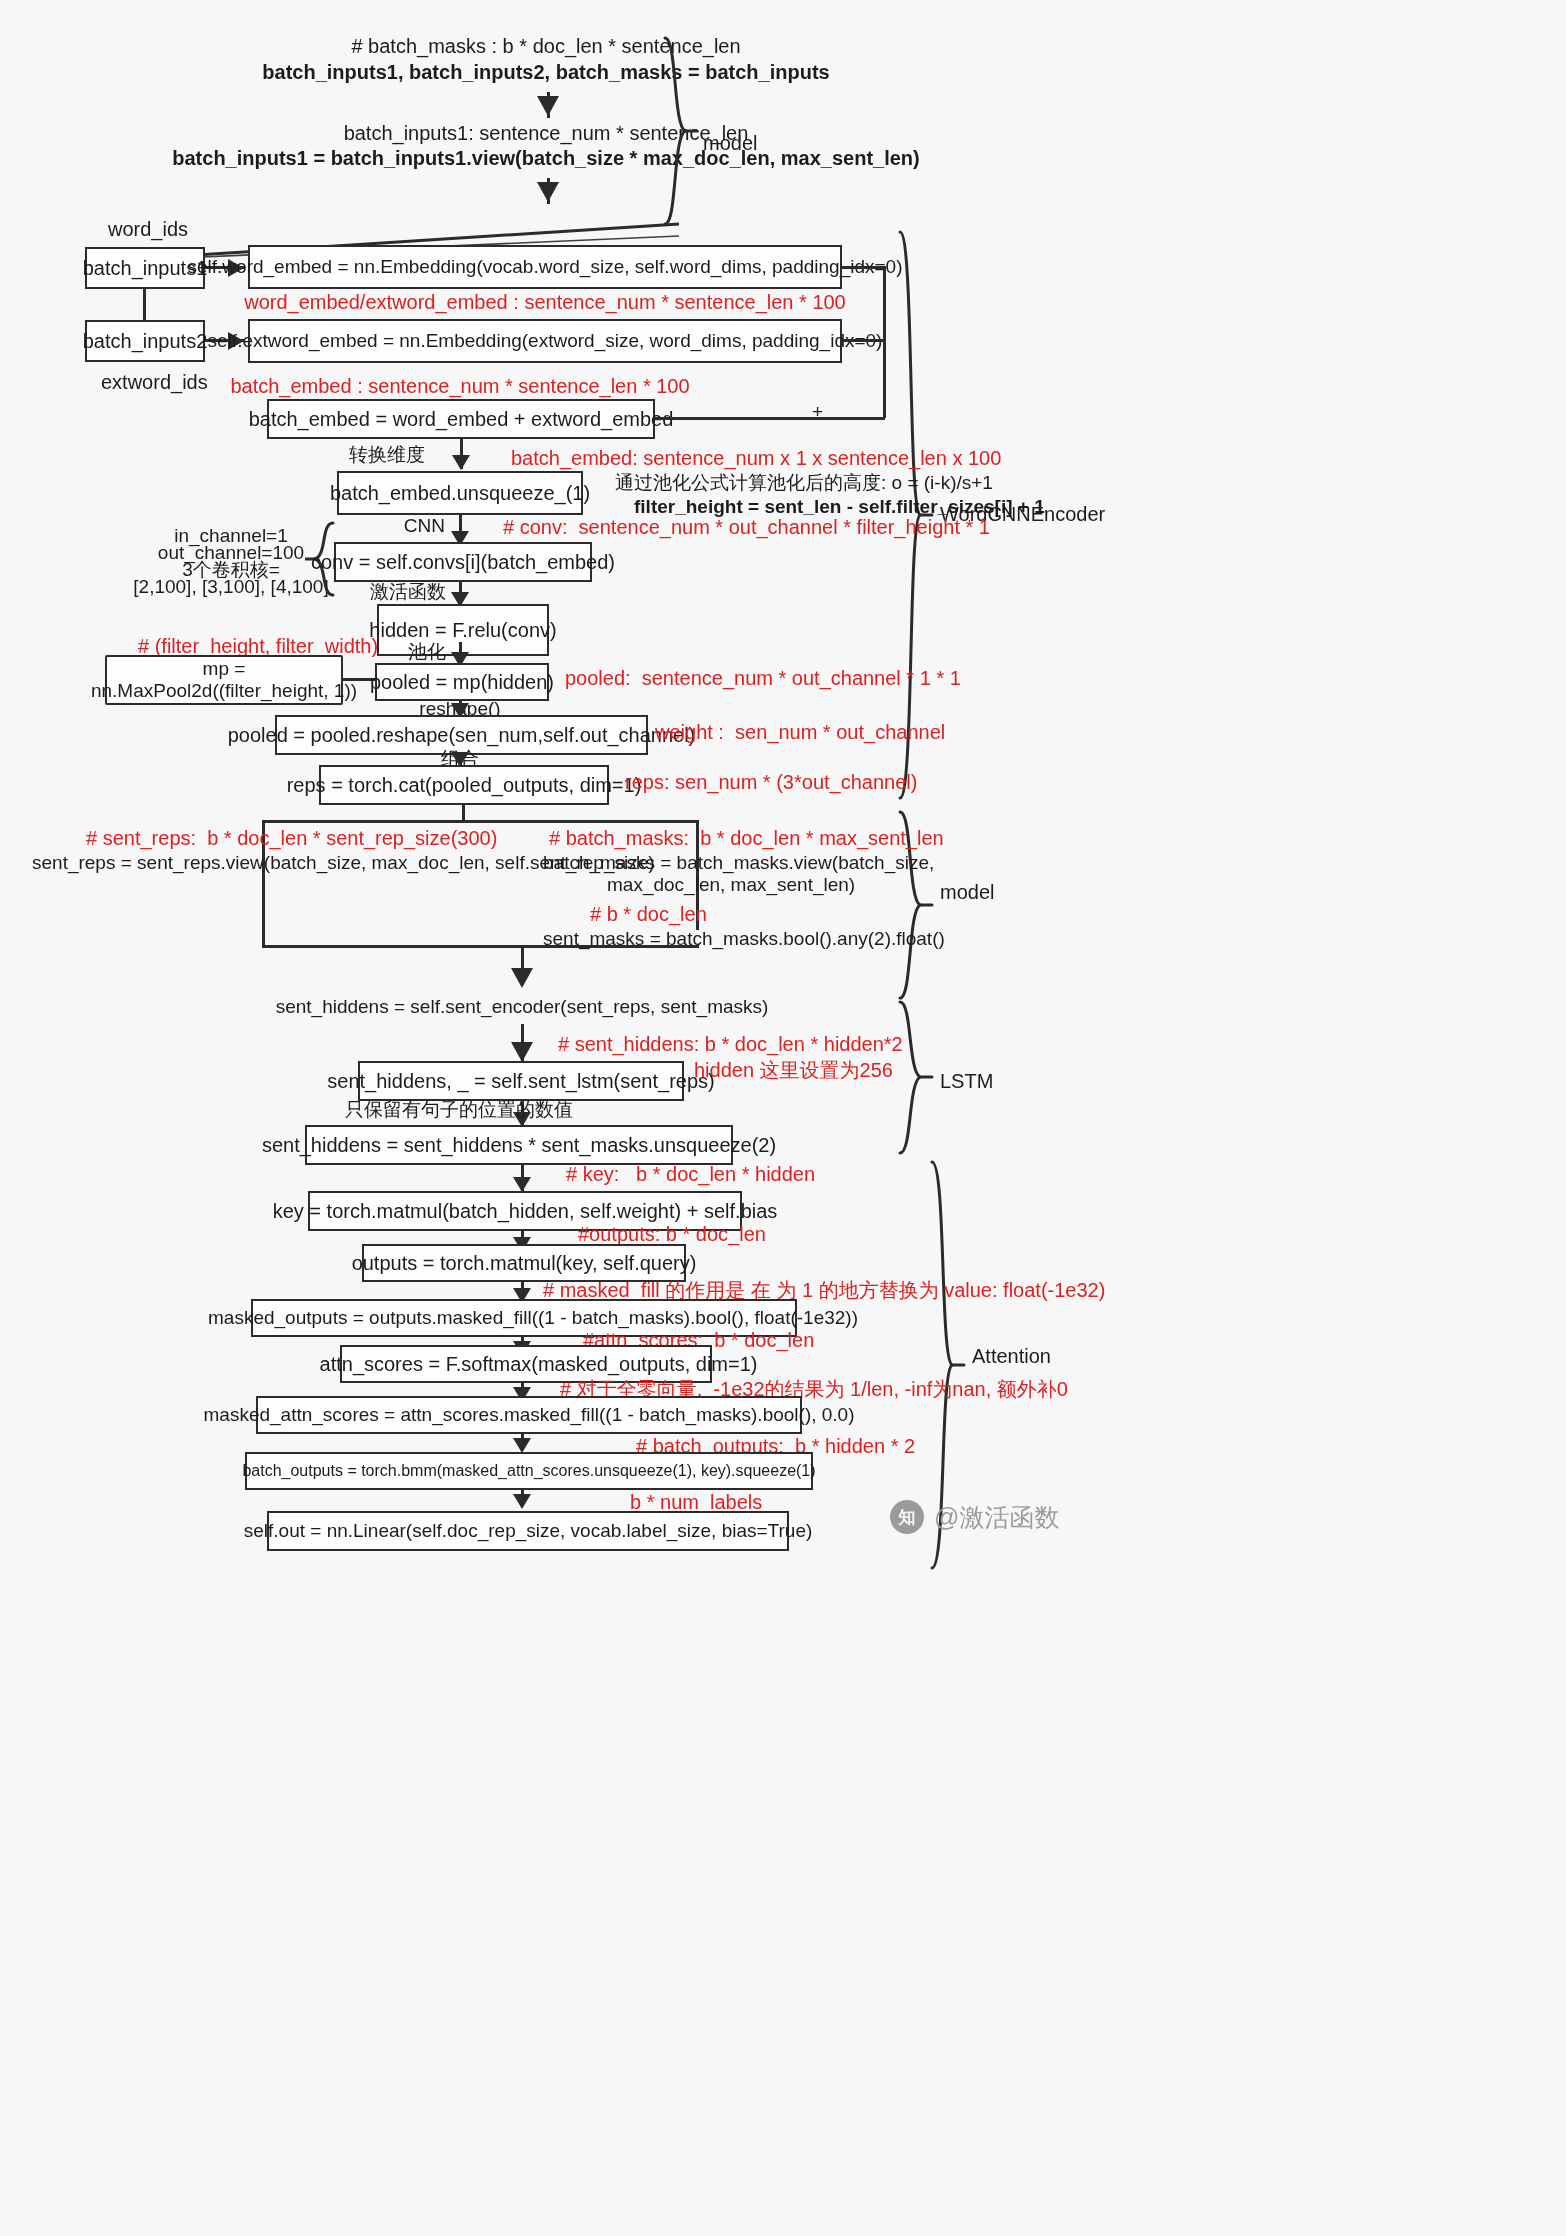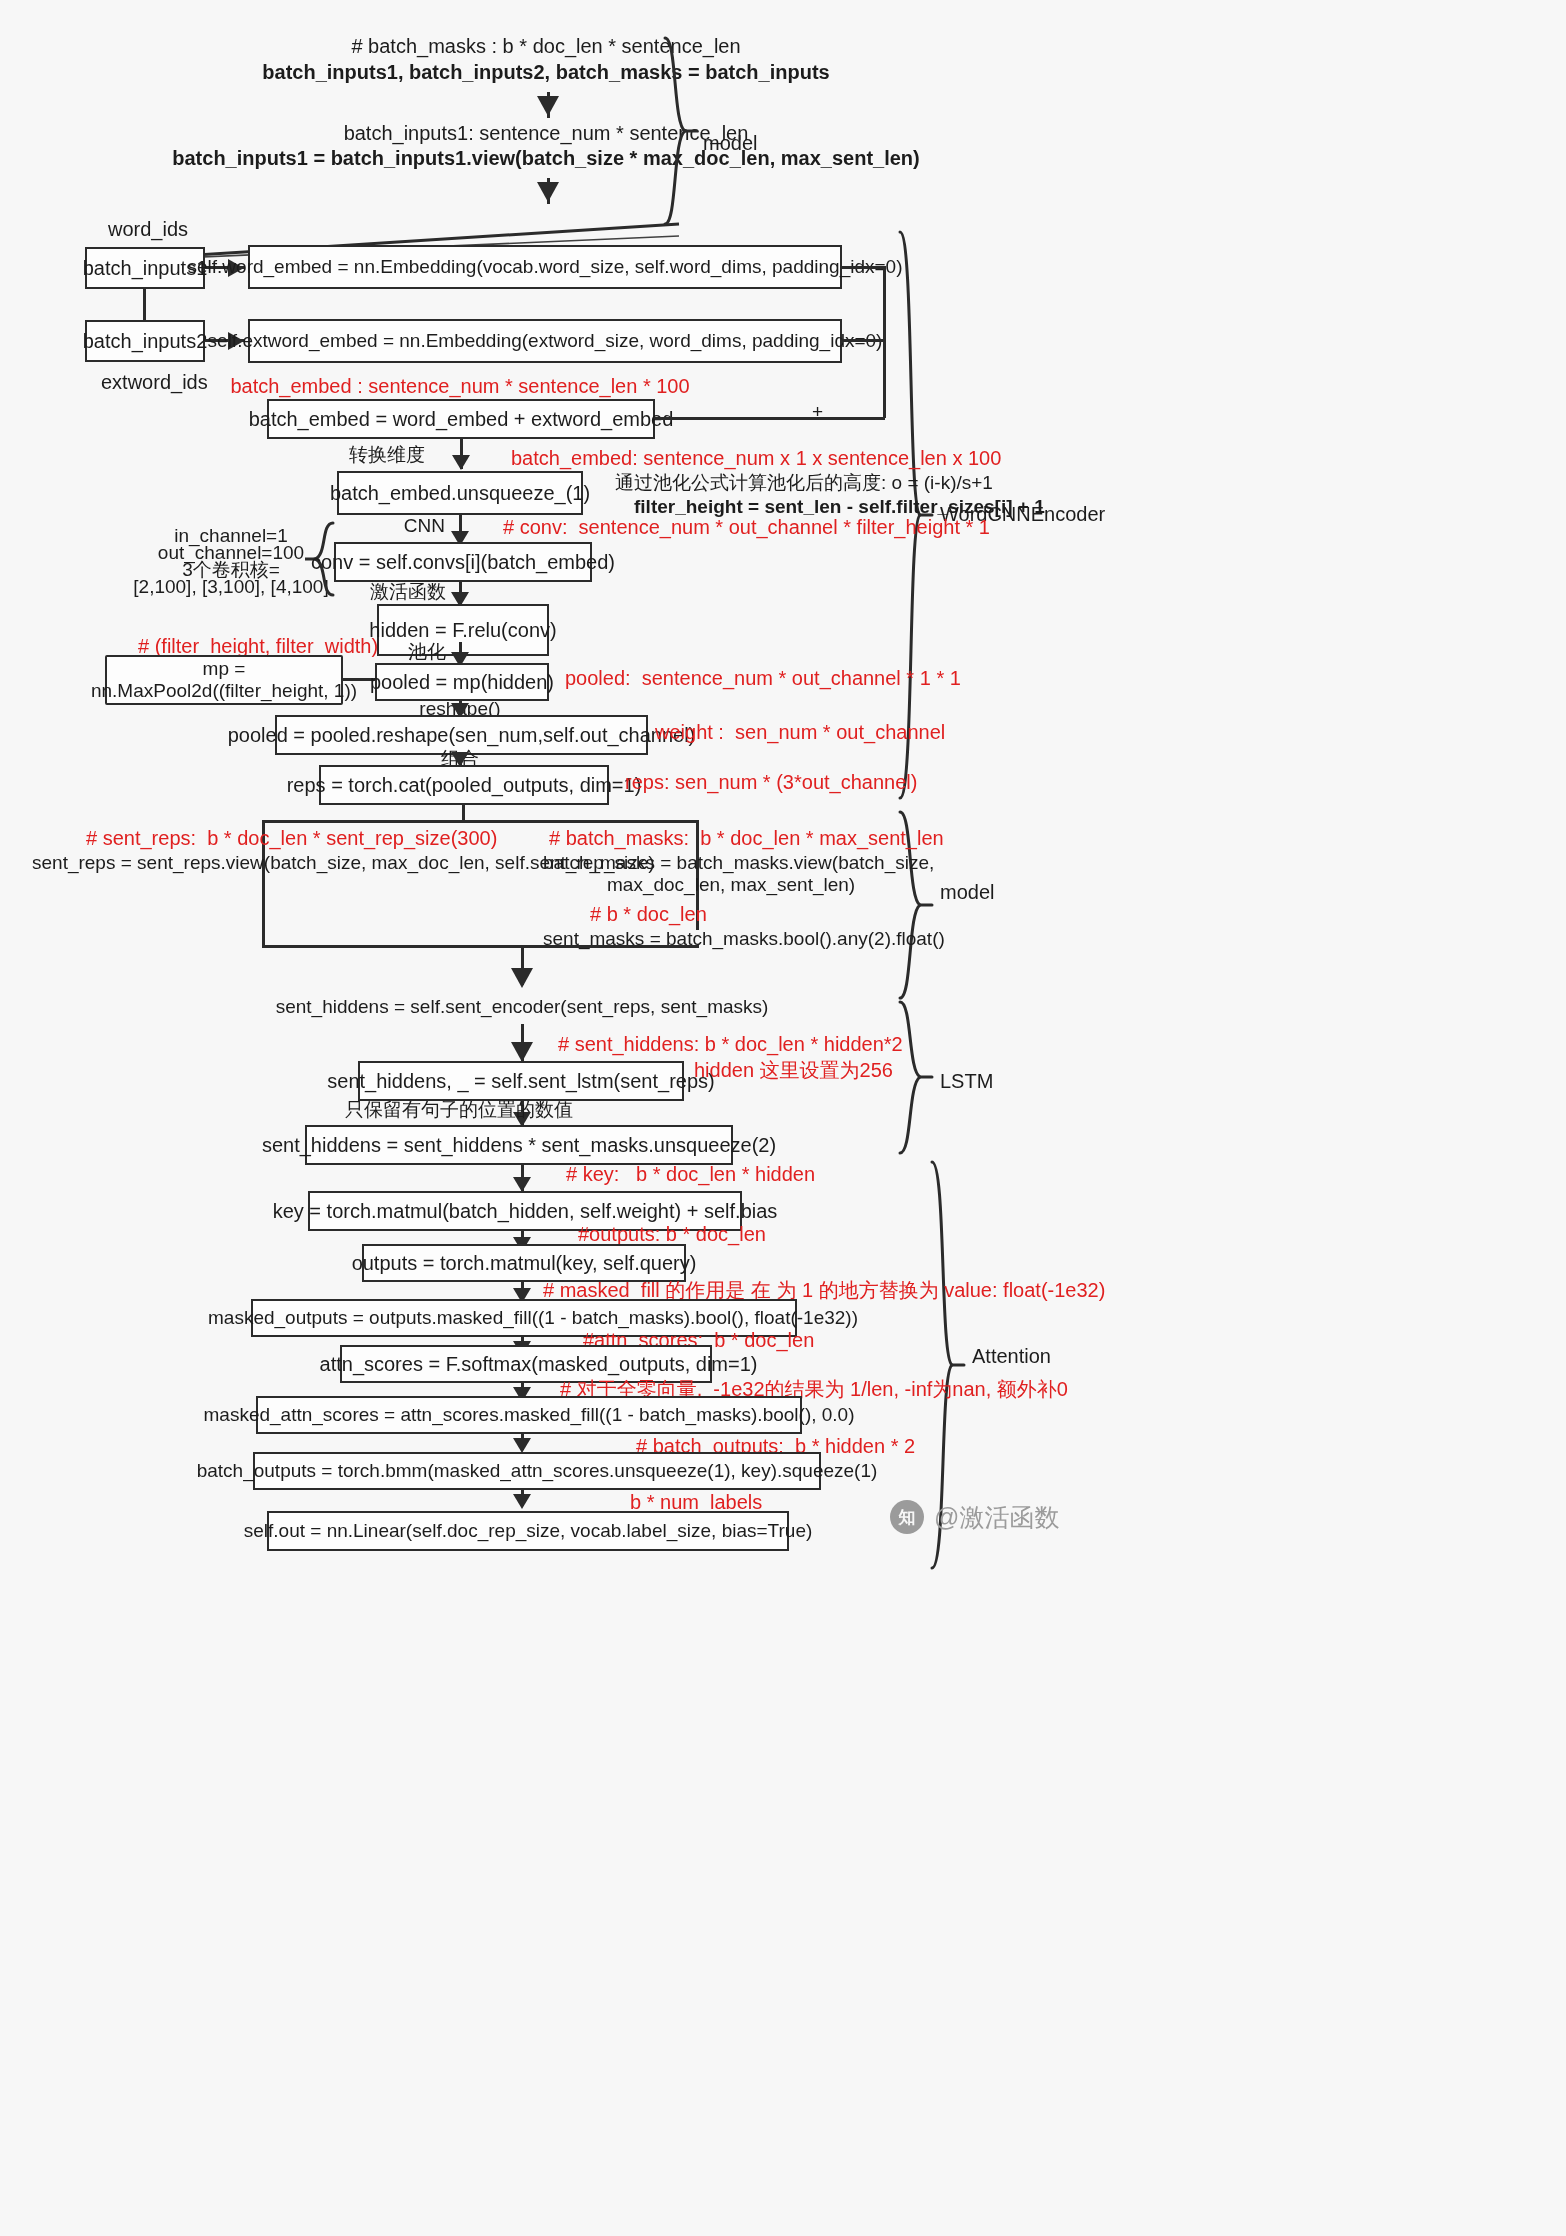--- a/index.html
+++ b/index.html
@@ -148,20 +148,21 @@
     </svg>
   </div>
 
   <div class="box" style="left:85px; top:247px; width:120px; height:42px;">batch_inputs1</div>
 
   <div class="ln hl" style="left:205px; top:266px; width:40px;"></div>
   <div class="arrow-right" style="left:228px; top:259px;"></div>
 
   <div class="box" style="left:248px; top:245px; width:594px; height:44px; font-size:19px;">self.word_embed = nn.Embedding(vocab.word_size, self.word_dims, padding_idx=0)</div>
 
+  <div class="txt red ctr" style="left:545px; top:290px;">word_embed/extword_embed : sentence_num * sentence_len * 100</div>
 
   <div class="ln vl" style="left:143px; top:289px; height:33px;"></div>
 
   <div class="box" style="left:85px; top:320px; width:120px; height:42px;">batch_inputs2</div>
 
   <div class="ln hl" style="left:205px; top:339px; width:40px;"></div>
   <div class="arrow-right" style="left:228px; top:332px;"></div>
 
   <div class="box" style="left:248px; top:319px; width:594px; height:44px; font-size:19px;">self.extword_embed = nn.Embedding(extword_size, word_dims, padding_idx=0)</div>
 
@@ -328,21 +329,21 @@
   <div class="ln vl" style="left:521px; top:1383px; height:16px;"></div>
   <div class="arrow-down" style="left:513px; top:1387px;"></div>
   <div class="txt red" style="left:560px; top:1377px;"># 对于全零向量,  -1e32的结果为 1/len, -inf为nan, 额外补0</div>
 
   <div class="box" style="left:256px; top:1396px; width:546px; height:38px; font-size:19px;">masked_attn_scores = attn_scores.masked_fill((1 - batch_masks).bool(), 0.0)</div>
 
   <div class="ln vl" style="left:521px; top:1434px; height:16px;"></div>
   <div class="arrow-down" style="left:513px; top:1438px;"></div>
   <div class="txt red" style="left:636px; top:1434px;"># batch_outputs:  b * hidden * 2</div>
 
-  <div class="box" style="left:245px; top:1452px; width:568px; height:38px; font-size:19px;margin-left:8px;">batch_outputs = torch.bmm(masked_attn_scores.unsqueeze(1), key).squeeze(1)</div>
+  <div class="box" style="left:245px; top:1452px; width:568px; height:38px; font-size:16px;">batch_outputs = torch.bmm(masked_attn_scores.unsqueeze(1), key).squeeze(1)</div>
 
   <div class="ln vl" style="left:521px; top:1490px; height:16px;"></div>
   <div class="arrow-down" style="left:513px; top:1494px;"></div>
   <div class="txt red" style="left:630px; top:1490px;">b * num_labels</div>
 
   <div class="box" style="left:267px; top:1511px; width:522px; height:40px; font-size:19px;">self.out = nn.Linear(self.doc_rep_size, vocab.label_size, bias=True)</div>
 
   <div id="watermark" style="left:890px; top:1500px;">
     <span class="wm-logo">知</span>
     <span>@激活函数</span>

